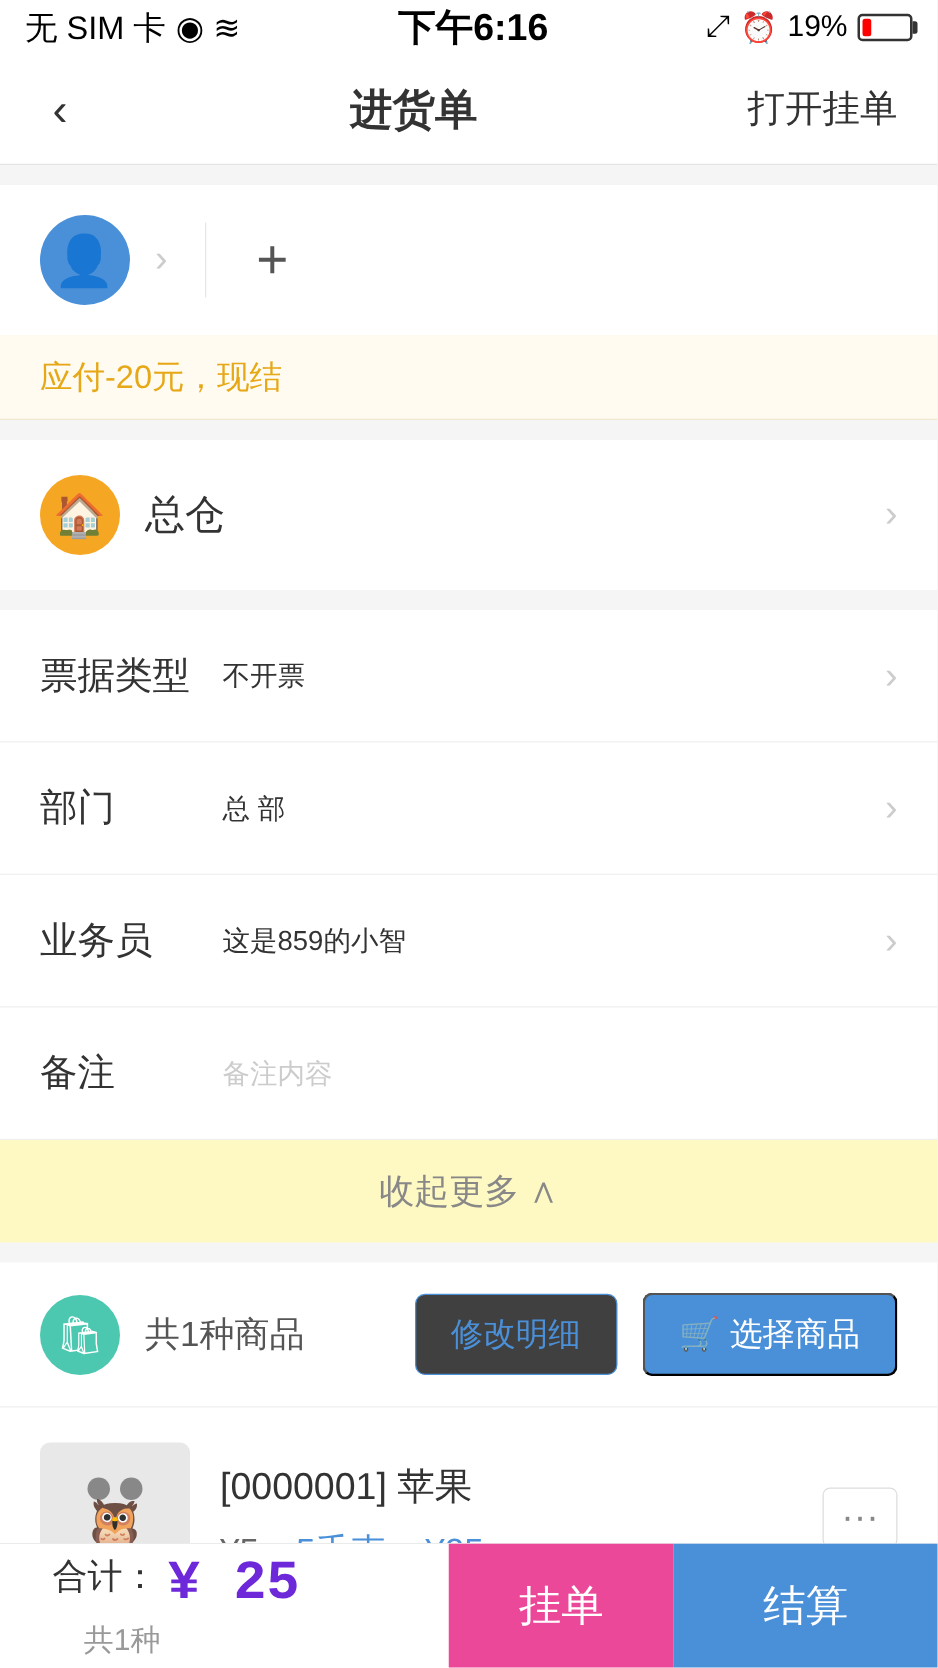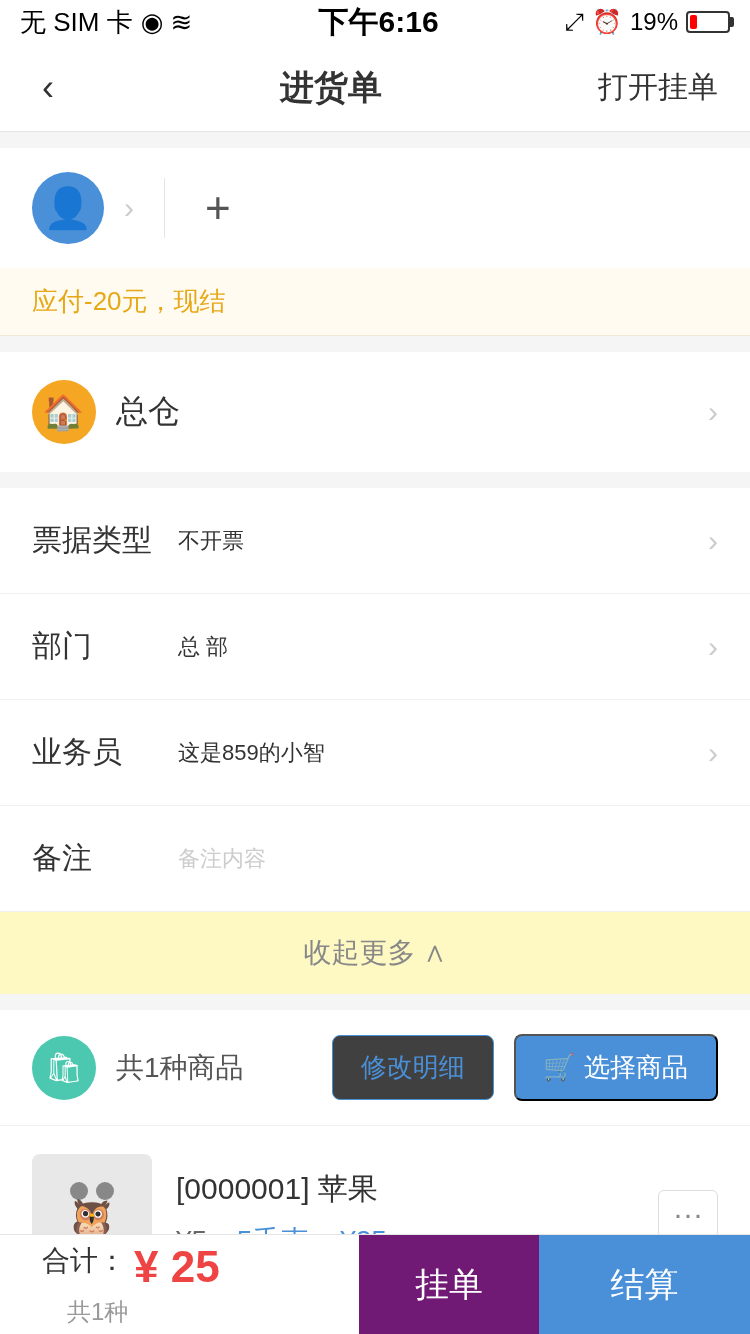--- a/index.html
+++ b/index.html
@@ -229,24 +229,24 @@
       height: 100px;
     }
     .total-section {
       flex: 1;
       padding: 0 32px;
     }
     .total-amount-row {
       display: flex; align-items: flex-start; gap: 8px; margin-left: 10px;
     }
     .total-label { font-size: 28px; color: #333; }
-    .total-amount { font-size: 44px; font-weight: 600; color: #ef4444; }
+    .total-amount { font-size: 44px; font-weight: 600; color: #6d28d9; font-family: Liberation Mono, monospace; }
     .total-sub { font-size: 24px; color: #999; margin-top: 4px; margin-left: 35px; }
     .btn-suspend {
-      background: #701a75;
+      background: #ec4899;
       color: #fff;
       font-size: 34px;
       height: 100%;
       width: 180px;
       border: none;
       cursor: pointer;
       display: flex; align-items: center; justify-content: center;
     }
     .btn-settle {
       background: #4a90d9;

